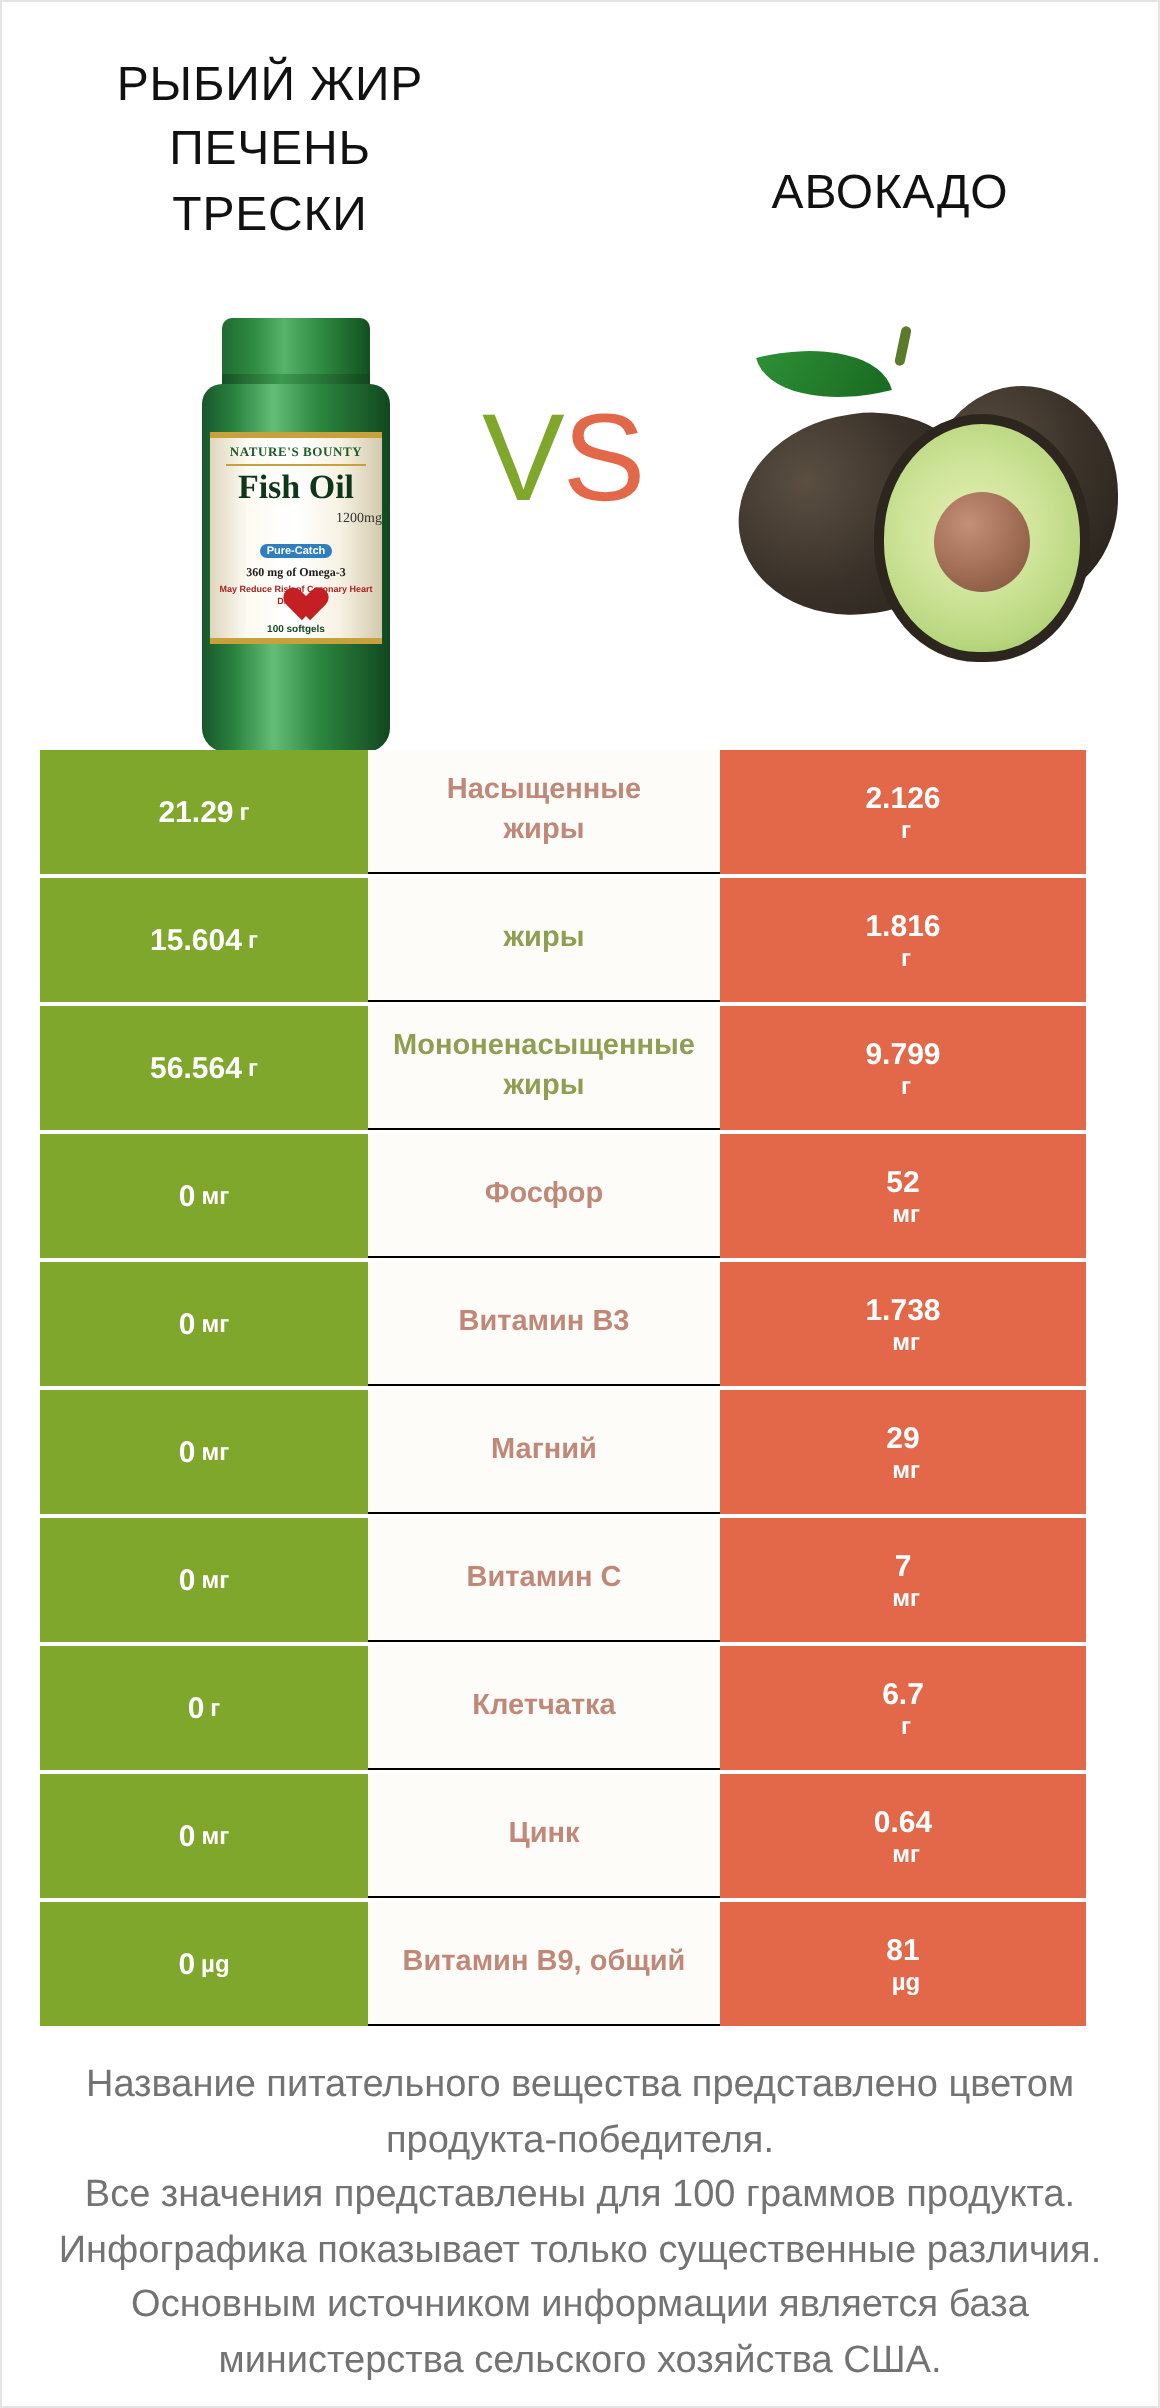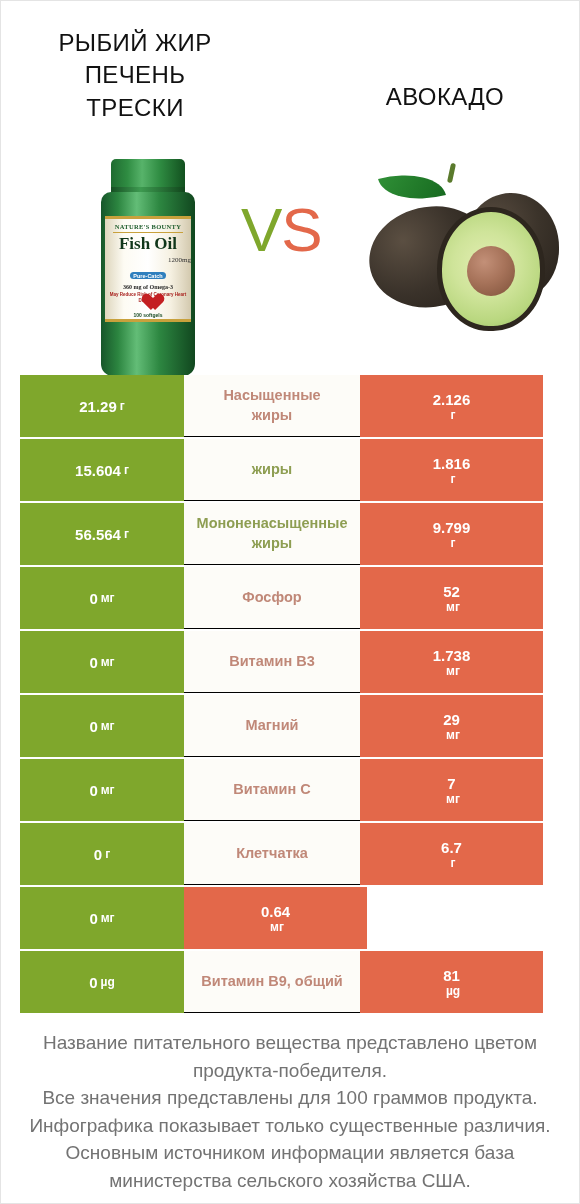--- a/index.html
+++ b/index.html
@@ -410,20 +410,25 @@
       <div class="cell cell-right">
         <span>6.7</span>
         <span class="unit">г</span>
       </div>
     </div>
     <div class="row">
       <div class="cell cell-left">
         <span>0</span>
         <span class="unit">мг</span>
       </div>
+      <div class="cell cell-mid win-right">
+        <div>
+          <span>Цинк</span>
+        </div>
+      </div>
       <div class="cell cell-right">
         <span>0.64</span>
         <span class="unit">мг</span>
       </div>
     </div>
     <div class="row">
       <div class="cell cell-left">
         <span>0</span>
         <span class="unit">µg</span>
       </div>

